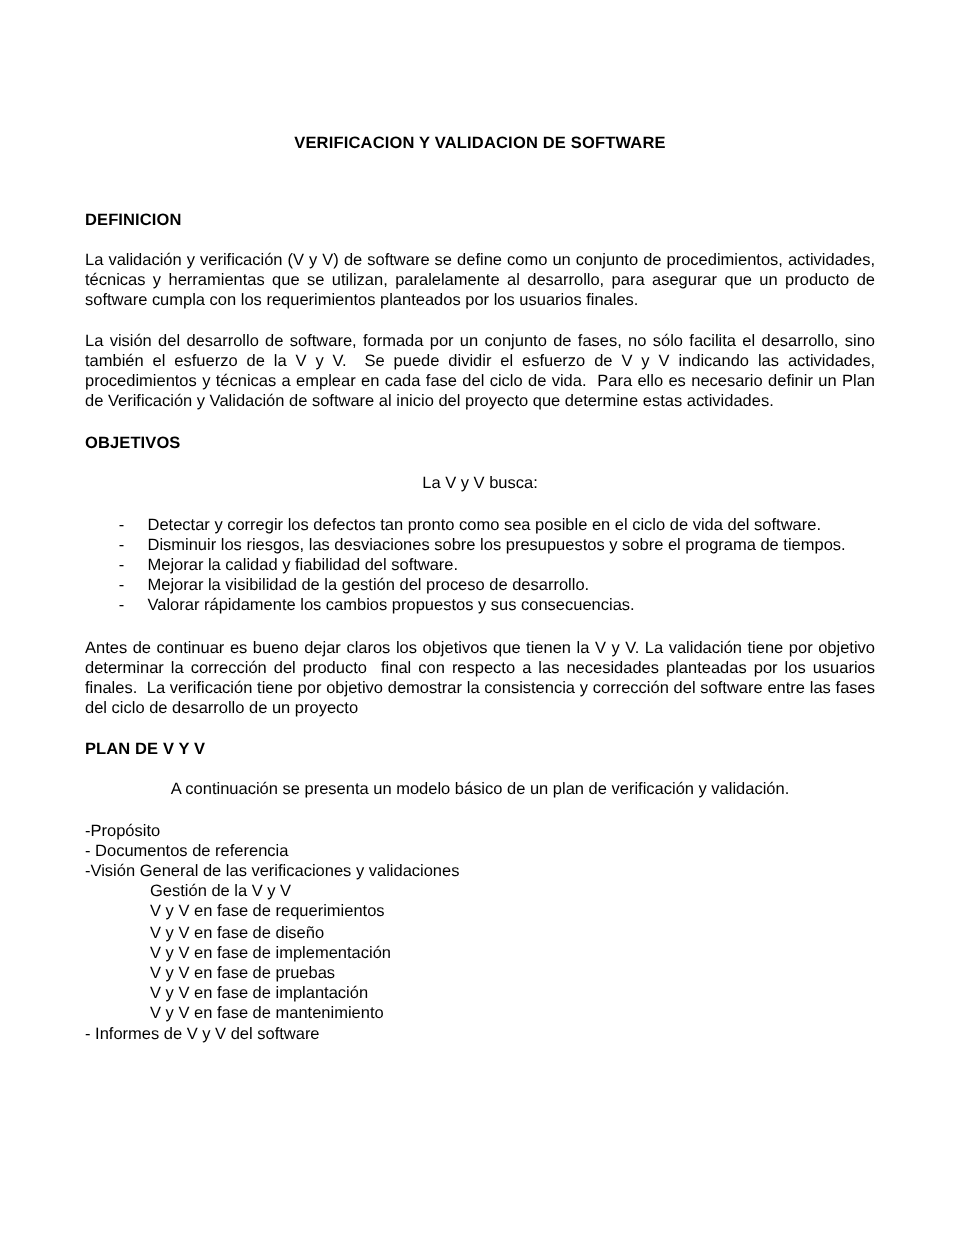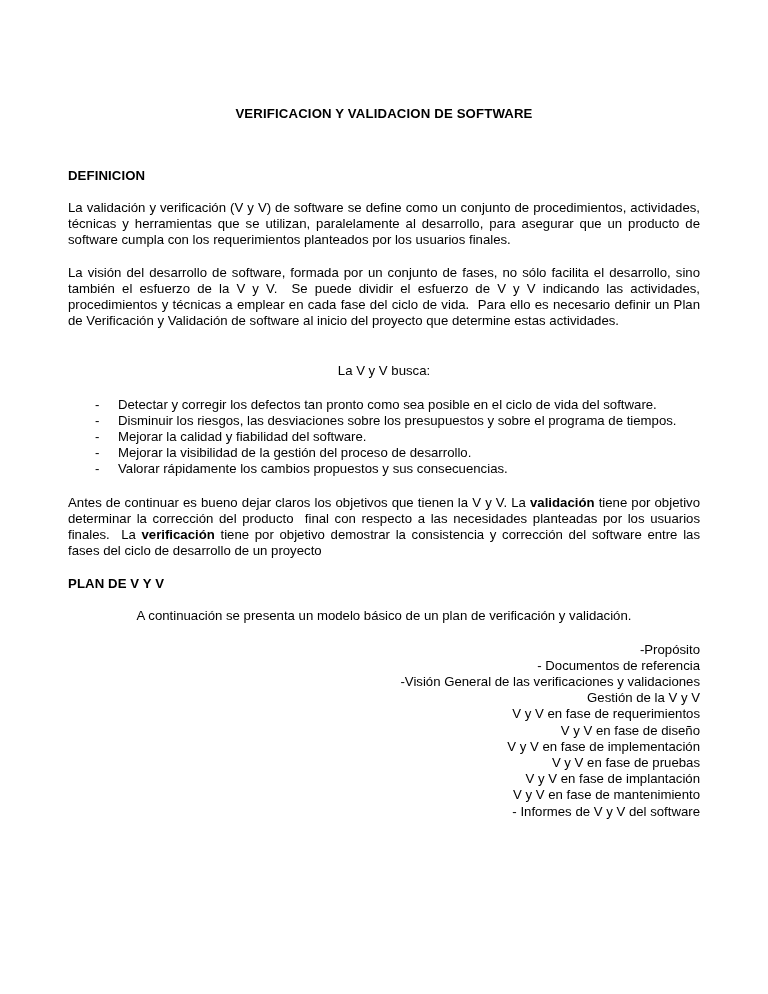--- a/index.html
+++ b/index.html
@@ -51,21 +51,21 @@
     line-height: 16.2px;
     margin: 0;
     text-align: justify;
     text-justify: inter-word;
     white-space: pre-wrap;
   }
   .para.nojust {
     text-align: center;
   }
   .para b {
-    font-weight: bold;
+    font-weight: normal;
   }
 
   
   .sp-title-def   { height: 47px; }
   .sp-def-para    { height: 17px; }
   .sp-para-para   { height: 16px; }
   .sp-para-obj    { height: 17px; }
   .sp-obj-lead    { height: 17px; }
   .sp-lead-list   { height: 17px; }
   .sp-list-para   { height: 17px; }
@@ -87,21 +87,20 @@
   }
   .dash-list li .marker {
     position: absolute;
     left: 27px;
     top: 0;
   }
 
   .outline {
     font-size: 13.2px;
     line-height: 16.2px;
-    text-align: right;
   }
   .outline-row {
     white-space: pre;
   }
   .outline-row.indent {
     padding-left: 52px;
   }
 </style>
 </head>
 <body>
@@ -118,20 +117,21 @@
     <div class="sp-def-para"></div>
 
     <p class="para">La validación y verificación (V y V) de software se define como un conjunto de procedimientos, actividades, técnicas y herramientas que se utilizan, paralelamente al desarrollo, para asegurar que un producto de software cumpla con los requerimientos planteados por los usuarios finales.</p>
 
     <div class="sp-para-para"></div>
 
     <p class="para">La visión del desarrollo de software, formada por un conjunto de fases, no sólo facilita el desarrollo, sino también el esfuerzo de la V y V.  Se puede dividir el esfuerzo de V y V indicando las actividades, procedimientos y técnicas a emplear en cada fase del ciclo de vida.  Para ello es necesario definir un Plan de Verificación y Validación de software al inicio del proyecto que determine estas actividades.</p>
 
     <div class="sp-para-obj"></div>
 
+    <div class="section-heading">OBJETIVOS</div>
 
     <div class="sp-obj-lead"></div>
 
     <p class="para nojust">La V y V busca:</p>
 
     <div class="sp-lead-list"></div>
 
     <ul class="dash-list" id="objetivos-list">
         <li><span class="marker">-</span><span>Detectar y corregir los defectos tan pronto como sea posible en el ciclo de vida del software.</span></li>
         <li><span class="marker">-</span><span>Disminuir los riesgos, las desviaciones sobre los presupuestos y sobre el programa de tiempos.</span></li>

